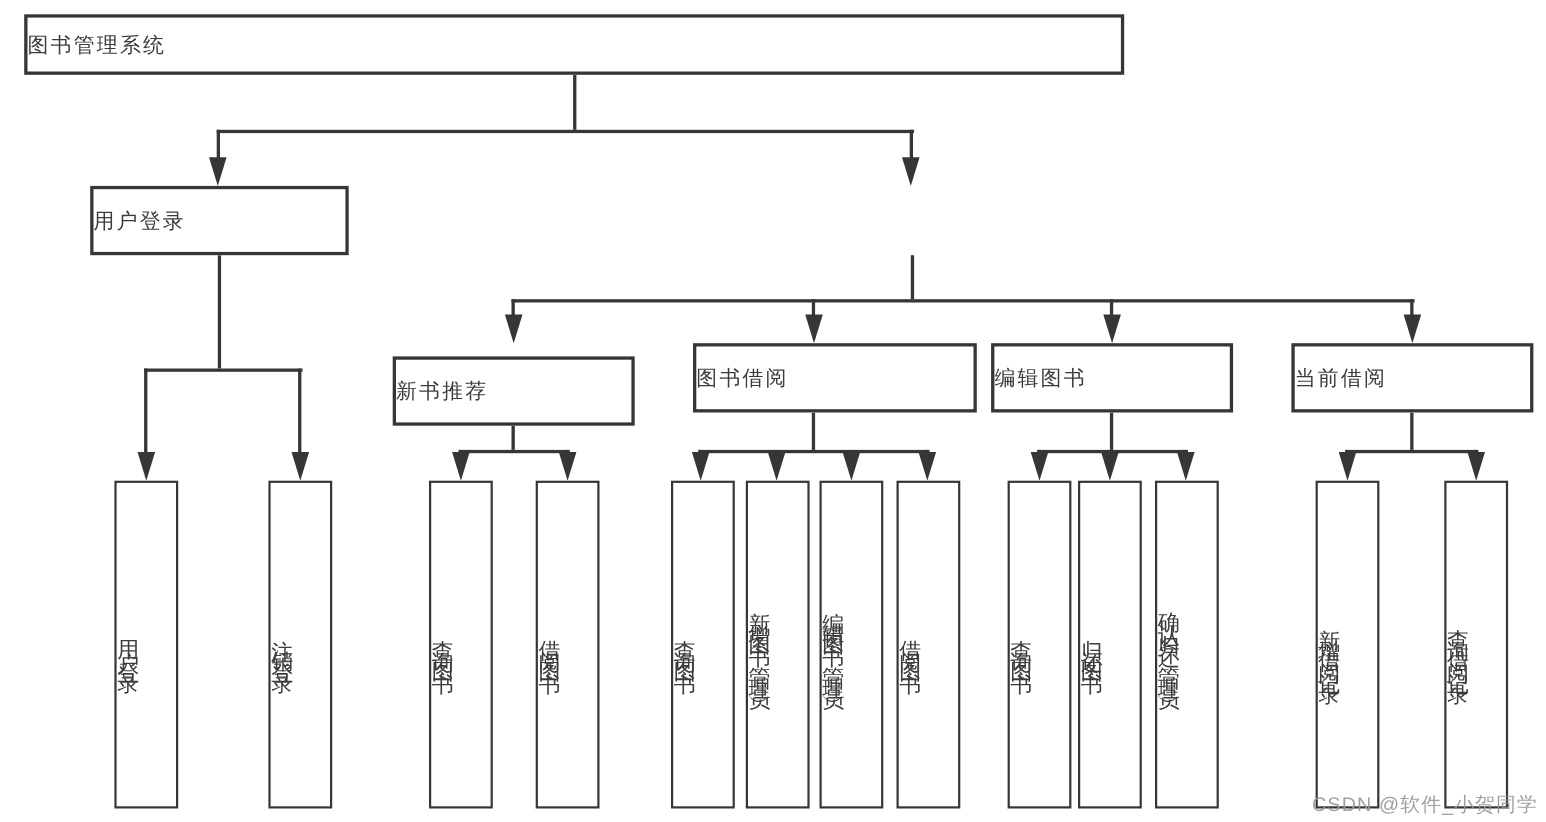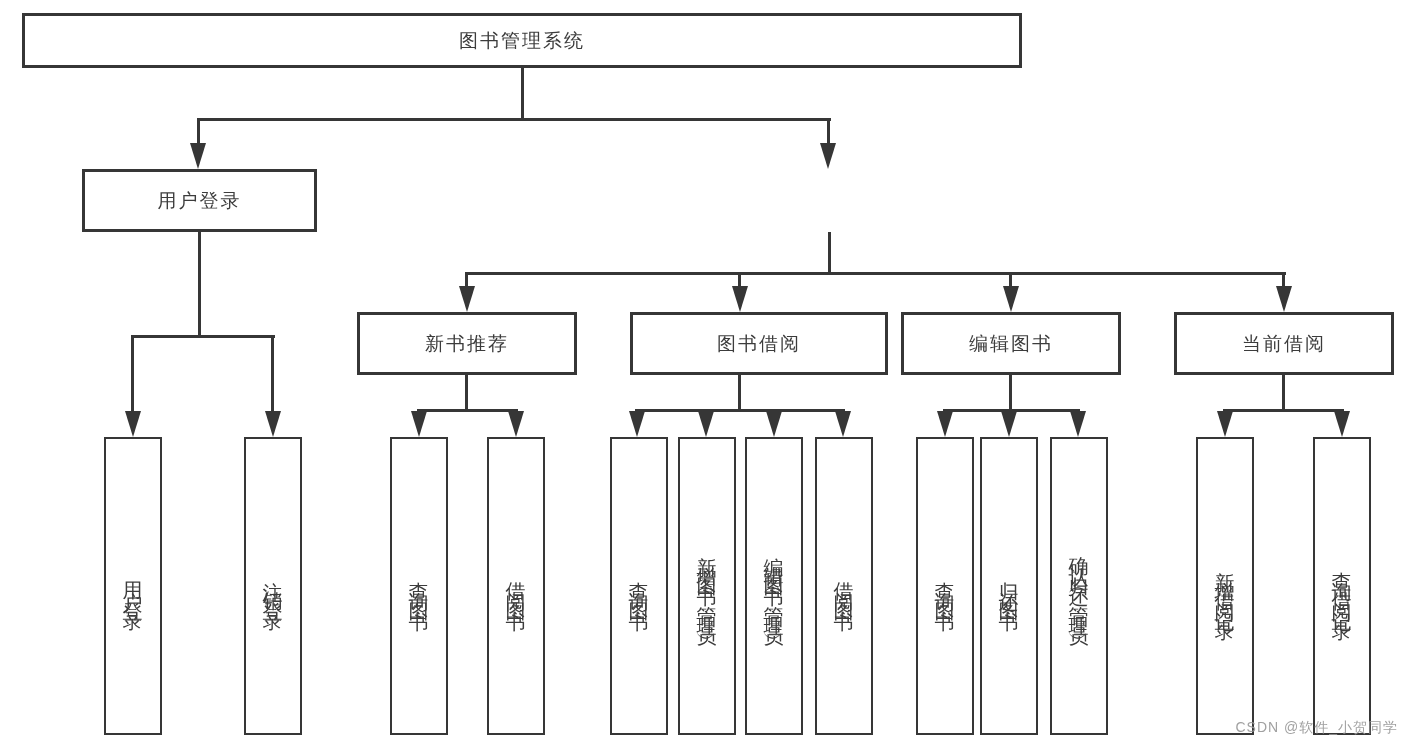--- a/index.html
+++ b/index.html
@@ -9,21 +9,21 @@
     background:#ffffff;
     font-family:"Liberation Sans","DejaVu Sans",sans-serif;
     color:#3c3c3c;
     overflow:hidden;
   }
   .box{
     position:absolute;
     background:#ffffff;
     border:3px solid #363636;
     box-sizing:border-box;
-    display:flex;align-items:center;justify-content:center;
+    display:flex;align-items:center;
     font-size:19px;
     letter-spacing:2px;
     z-index:2;
   }
   .leaf{
     border-width:2px;
     letter-spacing:0;
   }
   .leaf .vtext{
     writing-mode:vertical-lr;
@@ -37,21 +37,21 @@
   .vline{position:absolute;width:3px;background:#363636;z-index:1;}
   .arrow{
     position:absolute;width:0;height:0;z-index:1;
     border-left:8px solid transparent;
     border-right:8px solid transparent;
     border-top:26px solid #363636;
   }
   .watermark{
     position:absolute;
     top:719px;right:7px;
-    font-size:14px;
+    font-size:18px;
     color:rgba(152,152,152,0.92);
     letter-spacing:1px;
     z-index:5;
     white-space:nowrap;
   }
 </style>
 </head>
 <body>
 
 <div class="canvas">
@@ -82,21 +82,21 @@
   <div class="hline" style="left:465px;top:272px;width:821px"></div>
   <div class="vline" style="left:465px;top:272px;height:16px"></div>
   <div class="arrow" style="left:459px;top:286px"></div>
   <div class="vline" style="left:738px;top:272px;height:16px"></div>
   <div class="arrow" style="left:732px;top:286px"></div>
   <div class="vline" style="left:1009px;top:272px;height:16px"></div>
   <div class="arrow" style="left:1003px;top:286px"></div>
   <div class="vline" style="left:1282px;top:272px;height:16px"></div>
   <div class="arrow" style="left:1276px;top:286px"></div>
 
-  <div class="box" style="left:357px;top:312px;width:220px;height:63px">
+  <div class="box" style="left:357px;top:324px;width:220px;height:63px">
     <span>新书推荐</span>
   </div>
   <div class="box" style="left:630px;top:312px;width:258px;height:63px">
     <span>图书借阅</span>
   </div>
   <div class="box" style="left:901px;top:312px;width:220px;height:63px">
     <span>编辑图书</span>
   </div>
   <div class="box" style="left:1174px;top:312px;width:220px;height:63px">
     <span>当前借阅</span>

